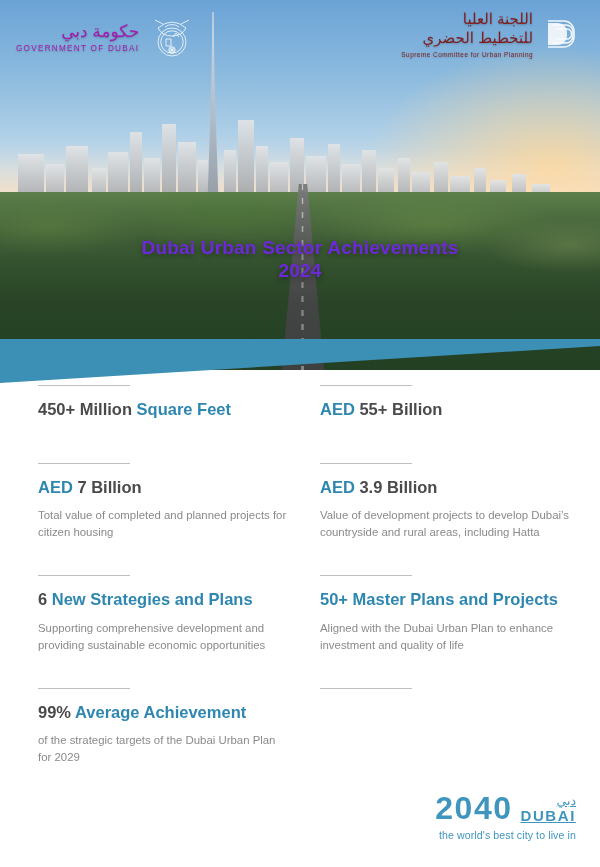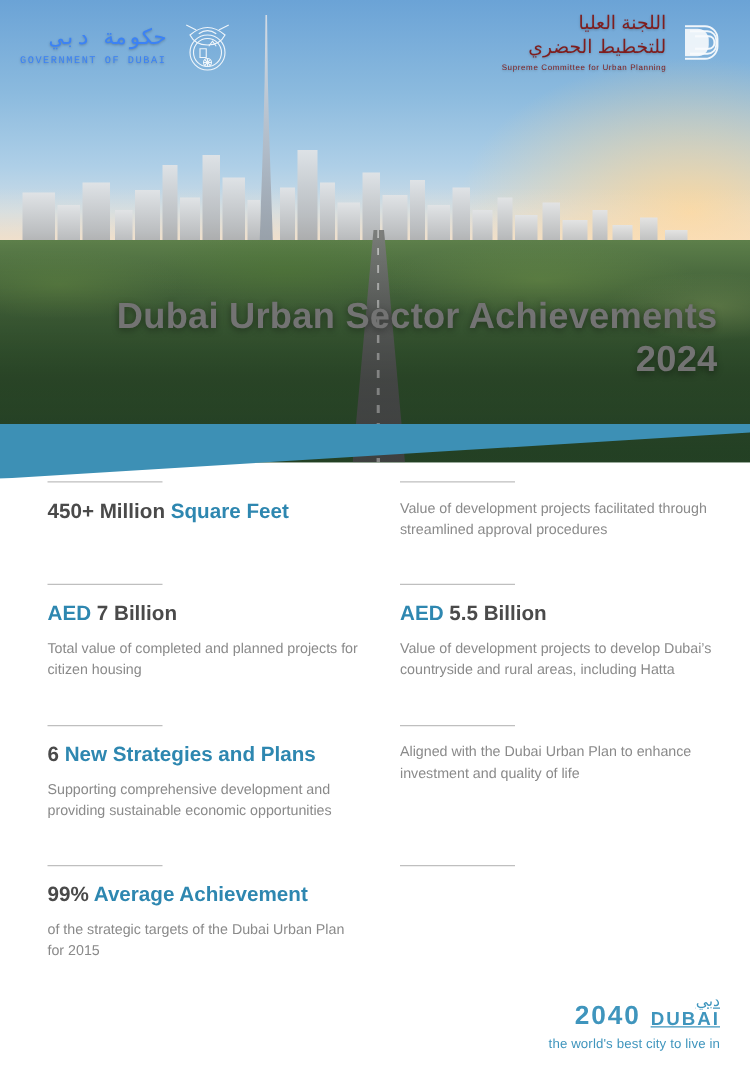--- a/index.html
+++ b/index.html
@@ -134,21 +134,21 @@
 
   
   .logo-left {
     position: absolute;
     left: 16px; top: 12px;
     display: flex;
     align-items: center;
     gap: 10px;
     z-index: 6;
   }
-  .gov-text { text-align: right; color: #3b82f6; font-family: Liberation Mono, monospace; }
+  .gov-text { text-align: right; color: #a21caf; }
   .gov-ar {
     font-size: 17px;
     letter-spacing: 1px;
     line-height: 1.1;
     direction: rtl;
     text-shadow: 0 1px 2px rgba(0,0,0,0.25);
   }
   .gov-en {
     font-size: 8.2px;
     letter-spacing: 1.25px;
@@ -180,23 +180,23 @@
     text-shadow: 0 1px 2px rgba(0,0,0,0.22);
   }
   .scup-mark { width: 44px; height: 46px; opacity: 0.95; }
 
   
   .hero-title {
     position: absolute;
     left: 0; right: 0;
     top: 236px;
     z-index: 5;
-    text-align: right;
-    color: #737373;
-    font-size: 29px;
+    text-align: center;
+    color: #6d28d9;
+    font-size: 19px;
     font-weight: 600;
     line-height: 1.22;
     letter-spacing: 0.2px;
     padding: 0 26px;
     text-shadow: 0 2px 6px rgba(0,0,0,0.40);
   }
 
   
   .wedge {
     position: absolute;
@@ -266,21 +266,21 @@
     text-align: center;
     color: #3f95bd;
   }
   .f2040row {
     display: flex;
     align-items: flex-end;
     gap: 8px;
     justify-content: flex-end;
   }
   .f2040 {
-    font-size: 21px;
+    font-size: 32px;
     font-weight: 700;
     letter-spacing: 1.5px;
     line-height: 0.95;
     color: #3f95bd;
   }
   .fdubai { text-align: right; line-height: 1.0; text-decoration: underline; }
   .fdubai-ar {
     font-size: 12.5px;
     direction: rtl;
     letter-spacing: 0.5px;
@@ -396,50 +396,51 @@
   <div class="content">
     <div class="grid">
 
       <div class="cell r1">
         <div class="rule"></div>
         <div class="stat-head"><span>450+ Million</span> <span class="hl">Square Feet</span></div>
       </div>
 
       <div class="cell r1">
         <div class="rule"></div>
-        <div class="stat-desc">Value of development projects facilitated through streamlined approval procedures</div>
+        <div class="stat-head"><span class="hl">AED</span> <span>55+ Billion</span></div>
       </div>
 
       <div class="cell r2">
         <div class="rule"></div>
         <div class="stat-head"><span class="hl">AED</span> <span>7 Billion</span></div>
         <div class="stat-desc">Total value of completed and planned projects for citizen housing</div>
       </div>
 
       <div class="cell r2">
         <div class="rule"></div>
-        <div class="stat-head"><span class="hl">AED</span> <span>5.5 Billion</span></div>
+        <div class="stat-head"><span class="hl">AED</span> <span>3.9 Billion</span></div>
         <div class="stat-desc">Value of development projects to develop Dubai’s countryside and rural areas, including Hatta</div>
       </div>
 
       <div class="cell r3">
         <div class="rule"></div>
         <div class="stat-head"><span>6</span> <span class="hl">New Strategies and Plans</span></div>
         <div class="stat-desc">Supporting comprehensive development and providing sustainable economic opportunities</div>
       </div>
 
       <div class="cell r3">
         <div class="rule"></div>
+        <div class="stat-head"><span class="hl">50+ Master Plans and Projects</span></div>
         <div class="stat-desc">Aligned with the Dubai Urban Plan to enhance investment and quality of life</div>
       </div>
 
       <div class="cell r4">
         <div class="rule"></div>
         <div class="stat-head"><span>99%</span> <span class="hl">Average Achievement</span></div>
-        <div class="stat-desc">of the strategic targets of the Dubai Urban Plan for 2015</div>
+        <div class="stat-desc">of the strategic targets of the Dubai Urban Plan for 2029</div>
       </div>
 
       <div class="cell r4 empty-cell">
         <div class="rule"></div>
       </div>
 
     </div>
   </div>
 
   <div class="footer">

